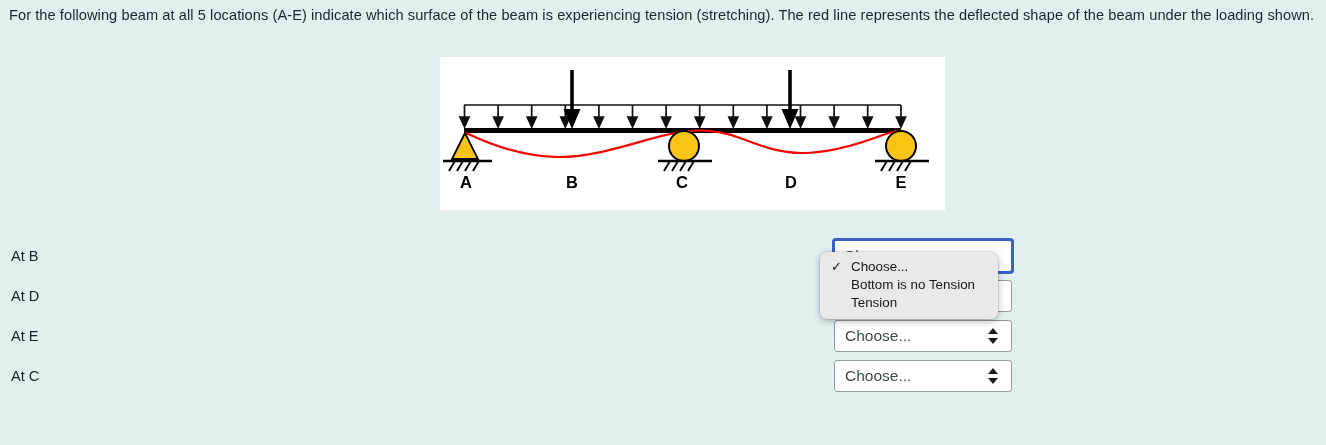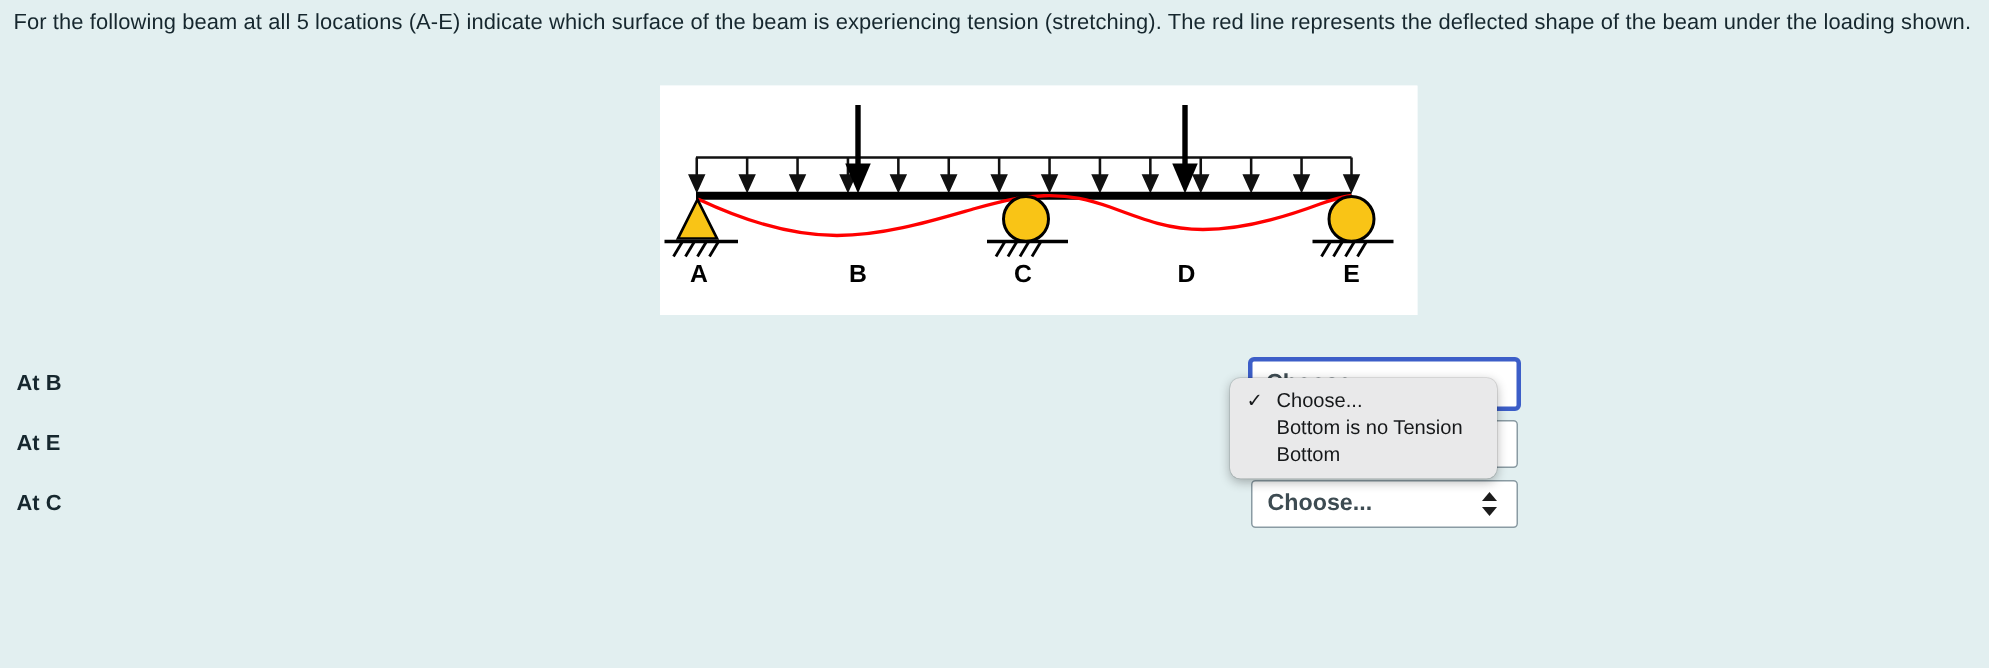--- a/index.html
+++ b/index.html
@@ -38,21 +38,20 @@
     background: #ffffff;
   }
   .figure-box svg { display: block; }
 
   
   .rows {
     position: absolute;
     left: 0;
     top: 236px;
     width: 1326px;
-    font-weight: bold;
   }
   .row {
     position: relative;
     height: 40px;
   }
   .row-label {
     position: absolute;
     left: 11px;
     top: 11px;
     font-size: 14.6px;
@@ -247,20 +246,30 @@
 <div class="rows">
 
   <div class="row">
     <div class="row-label">At B</div>
     <div class="select-box focused">
       <span class="select-text">Choose...</span>
 
     </div>
   </div>
 
+  <div class="row">
+    <div class="row-label">At D</div>
+    <div class="select-box">
+      <span class="select-text">Choose...</span>
+      <span class="stepper">
+        <span class="up"></span>
+          <span class="down"></span>
+      </span>
+    </div>
+  </div>
 
 
   <div class="row">
     <div class="row-label">At E</div>
     <div class="select-box">
       <span class="select-text">Choose...</span>
       <span class="stepper">
         <span class="up"></span>
           <span class="down"></span>
       </span>
@@ -282,15 +291,15 @@
 
 <div class="dropdown-popup">
   <div class="dropdown-item">
     <span class="check">✓</span>
     <span>Choose...</span>
   </div>
   <div class="dropdown-item">
     <span>Bottom is no Tension</span>
   </div>
   <div class="dropdown-item">
-    <span>Bottom</span>
+    <span>Tension</span>
   </div>
 </div>
 
 </body></html>

